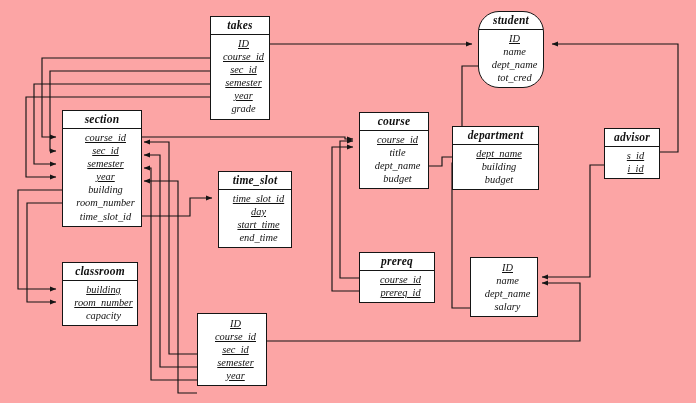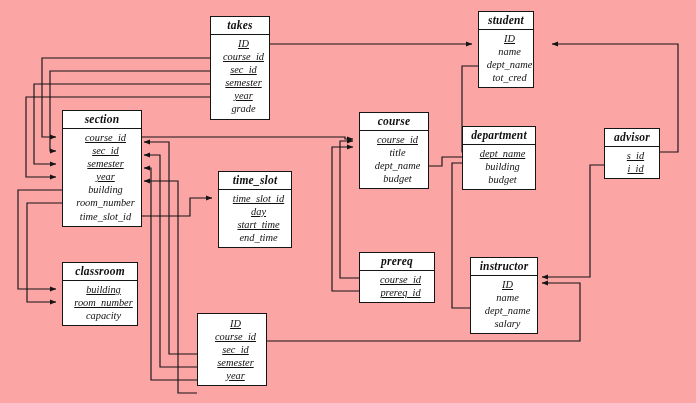--- a/index.html
+++ b/index.html
@@ -117,21 +117,21 @@
         <div class="tbl-title">takes</div>
         <div class="tbl-fields">
           <span class="field key">ID</span>
           <span class="field key">course_id</span>
           <span class="field key">sec_id</span>
           <span class="field key">semester</span>
           <span class="field key">year</span>
           <span class="field">grade</span>
         </div>
       </div>
-      <div class="table-box" style="left: 478px; top: 11px; width: 56px;">
+      <div class="table-box" style="left: 478px; top: 11px; width: 66px; border-radius: 21px;">
         <div class="tbl-title">student</div>
         <div class="tbl-fields">
           <span class="field key">ID</span>
           <span class="field">name</span>
           <span class="field">dept_name</span>
           <span class="field">tot_cred</span>
         </div>
       </div>
       <div class="table-box" style="left: 62px; top: 110px; width: 80px;">
         <div class="tbl-title">section</div>
@@ -147,21 +147,21 @@
       </div>
       <div class="table-box" style="left: 359px; top: 112px; width: 70px;">
         <div class="tbl-title">course</div>
         <div class="tbl-fields">
           <span class="field key">course_id</span>
           <span class="field">title</span>
           <span class="field">dept_name</span>
           <span class="field">budget</span>
         </div>
       </div>
-      <div class="table-box" style="left: 462px; top: 126px; width: 74px;">
+      <div class="table-box" style="left: 452px; top: 126px; width: 87px;">
         <div class="tbl-title">department</div>
         <div class="tbl-fields">
           <span class="field key">dept_name</span>
           <span class="field">building</span>
           <span class="field">budget</span>
         </div>
       </div>
       <div class="table-box" style="left: 604px; top: 128px; width: 56px;">
         <div class="tbl-title">advisor</div>
         <div class="tbl-fields">
@@ -187,21 +187,20 @@
         </div>
       </div>
       <div class="table-box" style="left: 359px; top: 252px; width: 76px;">
         <div class="tbl-title">prereq</div>
         <div class="tbl-fields">
           <span class="field key">course_id</span>
           <span class="field key">prereq_id</span>
         </div>
       </div>
       <div class="table-box" style="left: 470px; top: 257px; width: 68px;">
-        <div class="tbl-title">instructor</div>
         <div class="tbl-fields">
           <span class="field key">ID</span>
           <span class="field">name</span>
           <span class="field">dept_name</span>
           <span class="field">salary</span>
         </div>
       </div>
       <div class="table-box" style="left: 197px; top: 313px; width: 70px;">
         <div class="tbl-fields">
           <span class="field key">ID</span>

